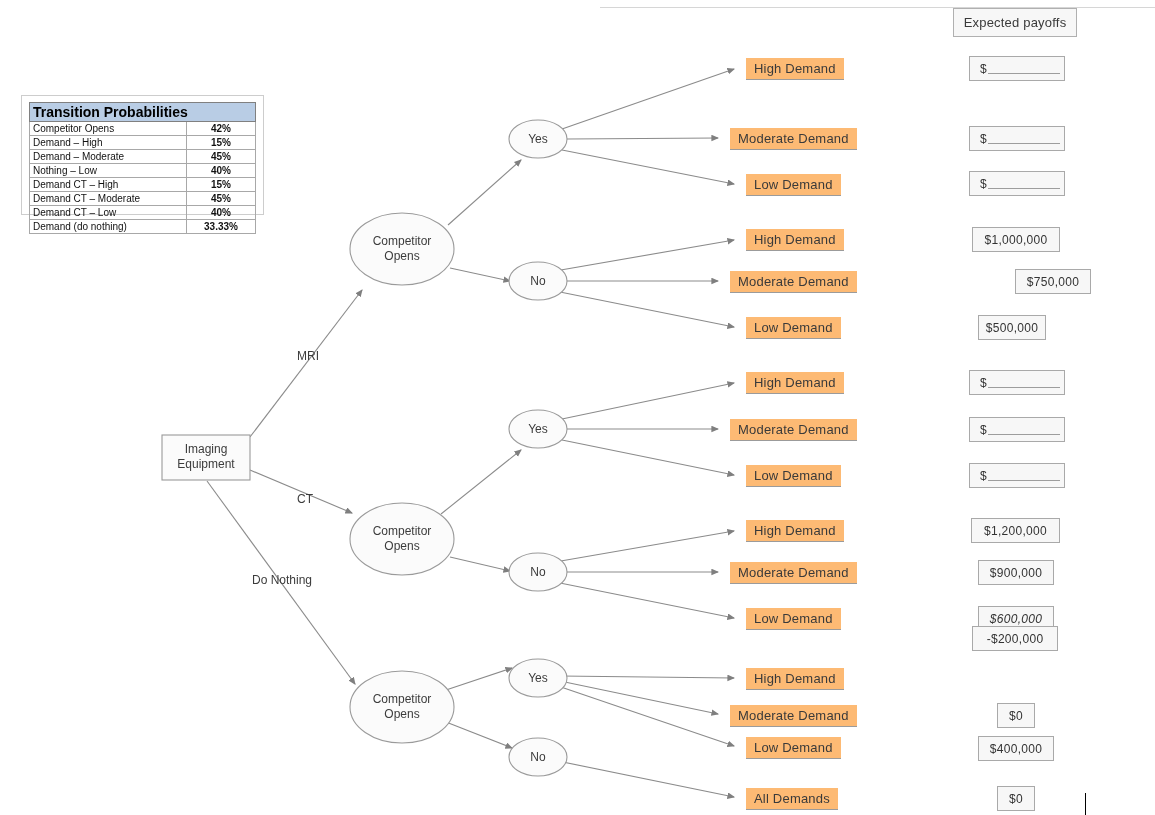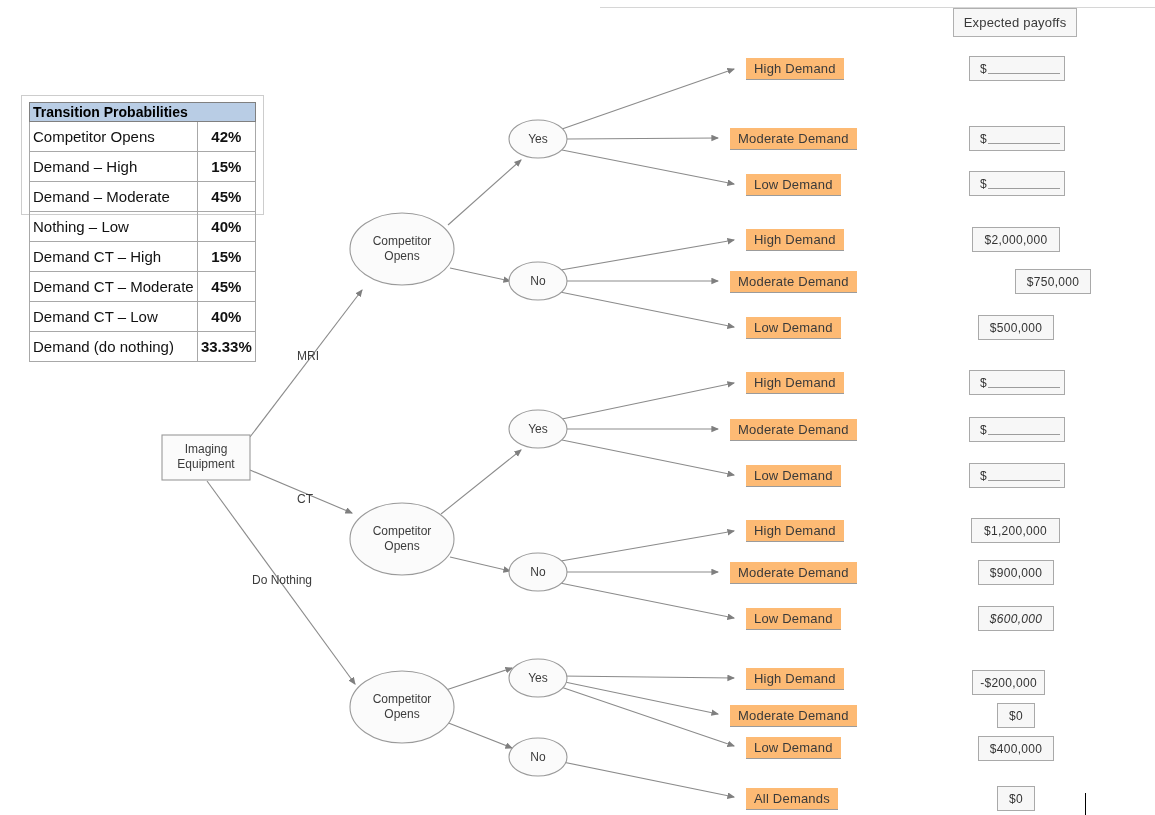--- a/index.html
+++ b/index.html
@@ -70,23 +70,23 @@
     background: #b9cde5;
     border: 1px solid #808080;
     text-align: left;
     font-weight: bold;
     font-size: 14px;
     padding: 1px 3px;
     color: #000;
   }
   .prob-table td {
     border: 1px solid #a8a8a8;
-    padding: 8px 3px;
+    padding: 0px 3px;
     line-height: 13px;
-    font-size: 15px;
+    font-size: 10px;
     white-space: nowrap;
   }
   .prob-table td.val {
     text-align: center;
     font-weight: bold;
     width: 62px;
   }
 
   
   #tree {
@@ -349,25 +349,25 @@
       <div class="payoff blank" style="left: 969px; top: 126px; width: 96px;">
         <span class="dollar">$</span>
         <span class="rule"></span>
       </div>
       <div class="demand" style="left: 746px; top: 174px;">Low Demand</div>
       <div class="payoff blank" style="left: 969px; top: 171px; width: 96px;">
         <span class="dollar">$</span>
         <span class="rule"></span>
       </div>
       <div class="demand" style="left: 746px; top: 229px;">High Demand</div>
-      <div class="payoff" style="left: 972px; top: 227px; width: 88px;">$2,000,000</div>
+      <div class="payoff" style="left: 972px; top: 227px; width: 88px;">$1,000,000</div>
       <div class="demand" style="left: 730px; top: 271px;">Moderate Demand</div>
       <div class="payoff" style="left: 978px; top: 269px; width: 76px; margin-left: 37px;">$750,000</div>
       <div class="demand" style="left: 746px; top: 317px;">Low Demand</div>
-      <div class="payoff" style="left: 978px; top: 315px; width: 76px;">$500,000</div>
+      <div class="payoff" style="left: 978px; top: 315px; width: 68px;">$500,000</div>
       <div class="demand" style="left: 746px; top: 372px;">High Demand</div>
       <div class="payoff blank" style="left: 969px; top: 370px; width: 96px;">
         <span class="dollar">$</span>
         <span class="rule"></span>
       </div>
       <div class="demand" style="left: 730px; top: 419px;">Moderate Demand</div>
       <div class="payoff blank" style="left: 969px; top: 417px; width: 96px;">
         <span class="dollar">$</span>
         <span class="rule"></span>
       </div>
@@ -376,21 +376,21 @@
         <span class="dollar">$</span>
         <span class="rule"></span>
       </div>
       <div class="demand" style="left: 746px; top: 520px;">High Demand</div>
       <div class="payoff" style="left: 971px; top: 518px; width: 89px;">$1,200,000</div>
       <div class="demand" style="left: 730px; top: 562px;">Moderate Demand</div>
       <div class="payoff" style="left: 978px; top: 560px; width: 76px;">$900,000</div>
       <div class="demand" style="left: 746px; top: 608px;">Low Demand</div>
       <div class="payoff" style="left: 978px; top: 606px; width: 76px; font-style: italic;">$600,000</div>
       <div class="demand" style="left: 746px; top: 668px;">High Demand</div>
-      <div class="payoff" style="left: 972px; top: 626px; width: 73px; margin-top: 44px;">-$200,000</div>
+      <div class="payoff" style="left: 972px; top: 626px; width: 86px;">-$200,000</div>
       <div class="demand" style="left: 730px; top: 705px;">Moderate Demand</div>
       <div class="payoff" style="left: 997px; top: 703px; width: 38px;">$0</div>
       <div class="demand" style="left: 746px; top: 737px;">Low Demand</div>
       <div class="payoff" style="left: 978px; top: 736px; width: 76px;">$400,000</div>
       <div class="demand" style="left: 746px; top: 788px;">All Demands</div>
       <div class="payoff" style="left: 997px; top: 786px; width: 38px;">$0</div>
     </div>
 
   <div class="caret"></div>
 </div>

